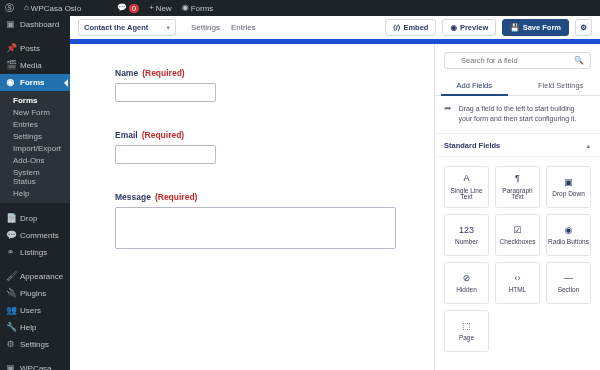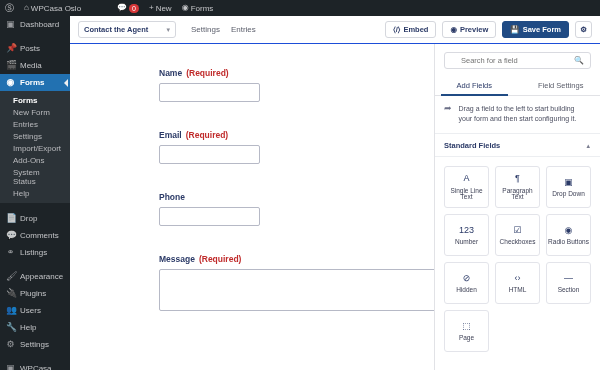--- a/index.html
+++ b/index.html
@@ -57,21 +57,21 @@
 
   
   .content {
     position:absolute; top:16px; left:70px; width:530px; height:354px;
     background:#ffffff;
   }
 
   
   .gf-toolbar {
     position:relative; height:28px; background:#fff;
-    border-bottom:1px solid #1d4ed8;
+    border-bottom:5px solid #1d4ed8;
     display:flex; align-items:center; padding:0 8px;
   }
   .form-switcher {
     display:flex; align-items:center; justify-content:space-between;
     width:98px; height:17px; border:1px solid #d5d7dd; border-radius:3px;
     background:#fff; padding:0 5px; font-size:7.5px; font-weight:700; color:#2b3a67;
   }
   .form-switcher .chev { font-size:7px; color:#8c8f9a; font-weight:400; }
   .tb-links { display:flex; align-items:center; gap:11px; margin-left:15px; }
   .tb-link { font-size:8px; color:#5b5e6b; }
@@ -83,21 +83,21 @@
   }
   .tb-btn .bi { font-size:7.5px; }
   .tb-btn.primary { background:#204b84; border-color:#204b84; color:#fff; }
   .tb-btn.icononly { padding:0 4px; width:17px; justify-content:center; }
 
   
   .editor {
     position:absolute; top:28px; left:0; right:0; bottom:0;
     background:#fff; overflow:hidden;
   }
-  .form-canvas { padding:24px 0 0 45px; width:330px;margin-left:44px; }
+  .form-canvas { padding:24px 0 0 45px; width:330px; }
   .gfield { margin-bottom:28px; }
   .gf-label {
     font-size:8.5px; font-weight:700; color:#2b3a67; margin-bottom:5px;
     display:flex; align-items:baseline; gap:4px;
   }
   .gf-req { color:#c02b2b; font-weight:700; font-size:8.5px; }
   .gf-input {
     width:101px; height:19px; border:1px solid #b6b9c6; border-radius:2px; background:#fff;
   }
   .gf-textarea {
@@ -300,26 +300,20 @@
         </div>
 
         <div class="gfield">
           <div class="gf-label">
             <span>Email</span>
             <span class="gf-req">(Required)</span>
           </div>
           <div class="gf-input"></div>
         </div>
 
-        <div class="gfield">
-          <div class="gf-label">
-            <span>Phone</span>
-          </div>
-          <div class="gf-input"></div>
-        </div>
 
         <div class="gfield">
           <div class="gf-label">
             <span>Message</span>
             <span class="gf-req">(Required)</span>
           </div>
           <div class="gf-textarea"></div>
         </div>
 
       </div>

